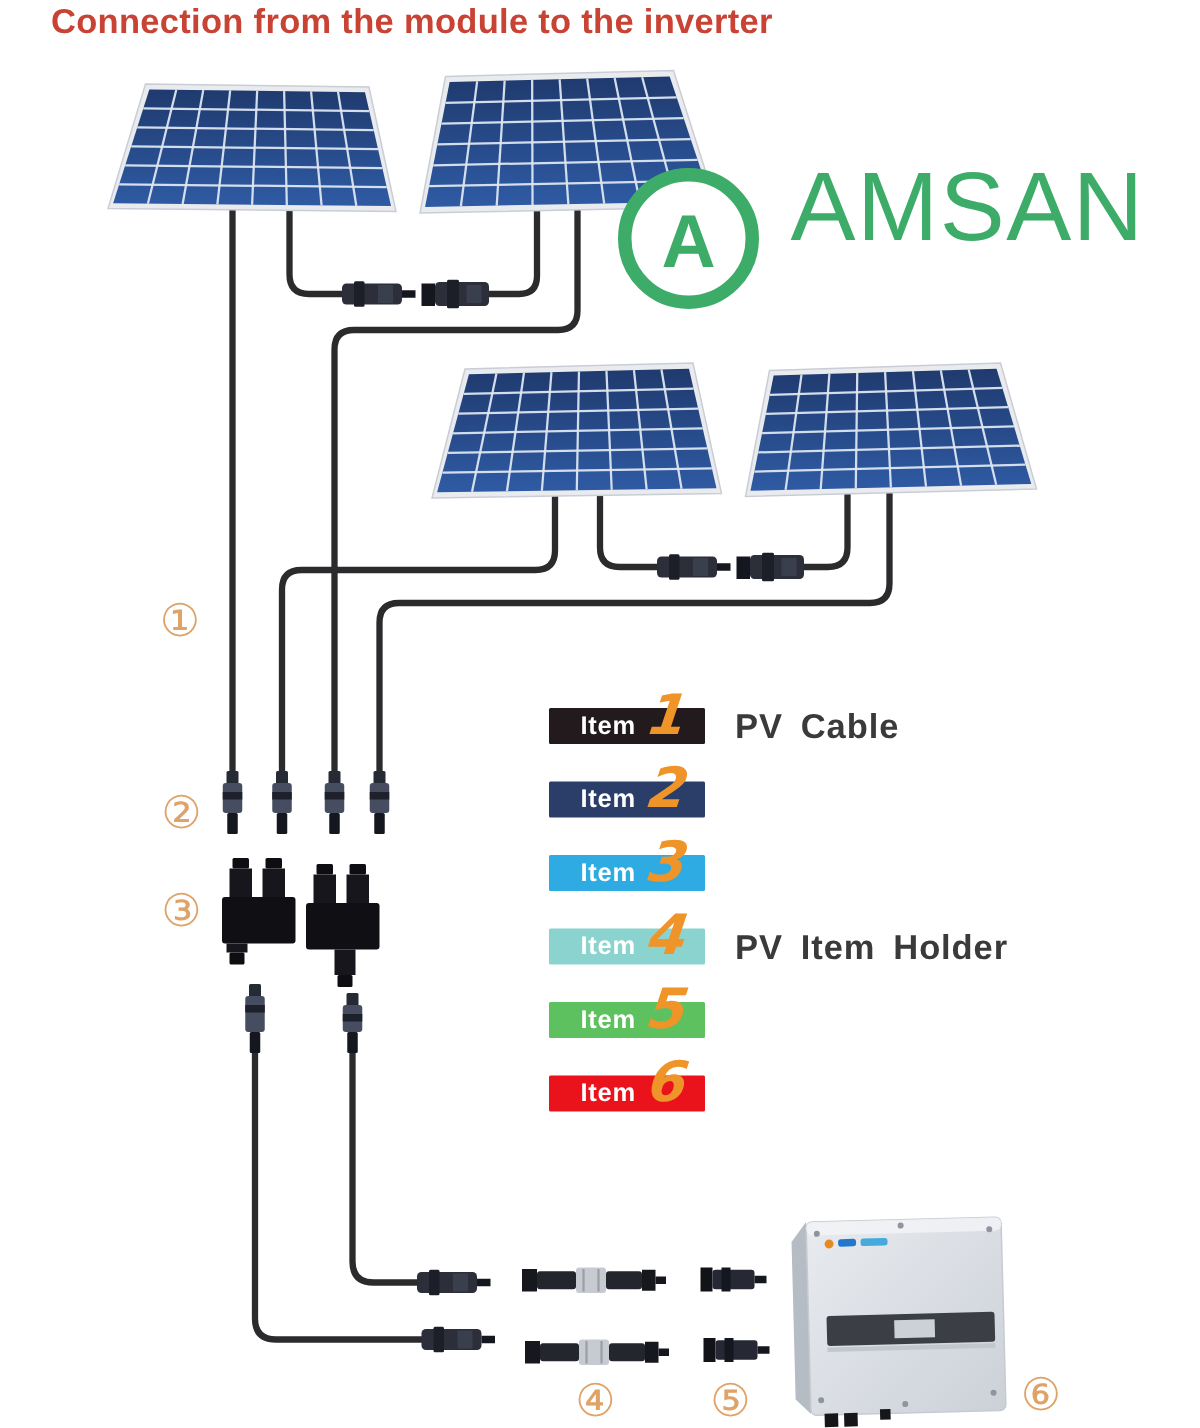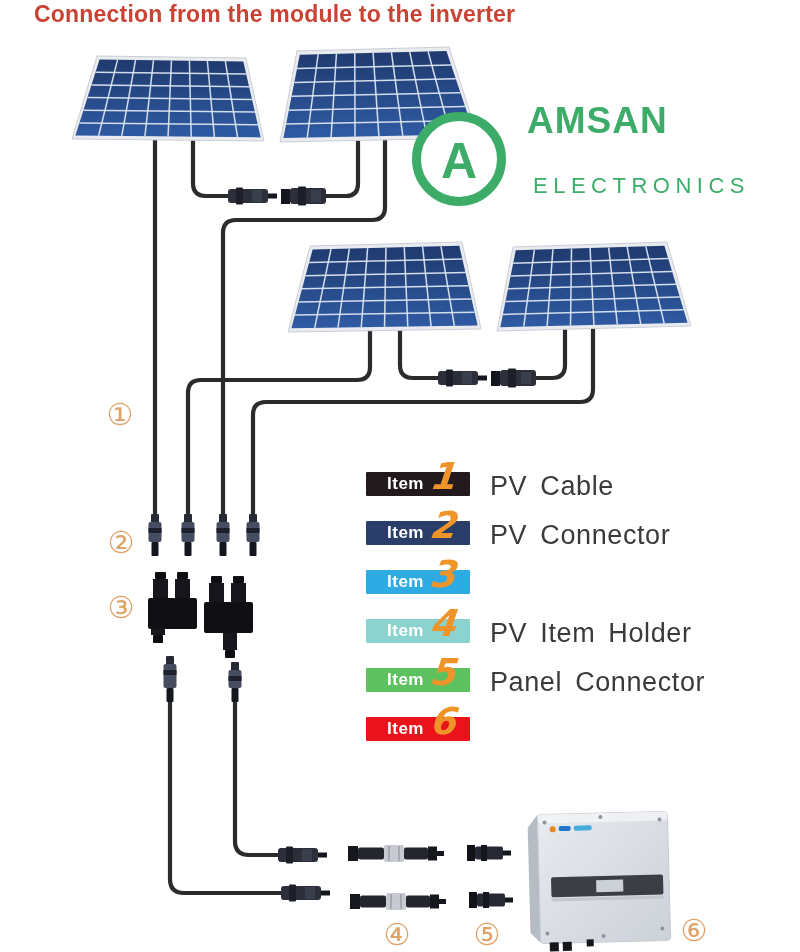--- a/index.html
+++ b/index.html
@@ -16,21 +16,21 @@
   .logo-mark{
     position:absolute;left:412px;top:112px;width:76px;height:76px;background:#ffffff;
     border:9px solid var(--c-brand-green,#3dac69);border-radius:50%;
     display:flex;align-items:center;justify-content:center;
   }
   .logo-mark span{
     font-size:50px;font-weight:800;color:var(--c-brand-green,#3dac69);
     line-height:1;transform:translateY(2px);
   }
   .brand{
-    position:absolute;left:527px;top:100px;font-size:37px;font-weight:700;
+    position:absolute;left:527px;top:100px;font-size:65px;font-weight:400;
     letter-spacing:1px;color:var(--c-brand-green,#3dac69);white-space:nowrap;
   }
   .brand-sub{
     position:absolute;left:533px;top:173px;font-size:22px;font-weight:500;
     letter-spacing:5.5px;color:var(--c-brand-green,#3dac69);white-space:nowrap;
   }
   
   .legend{position:absolute;left:366px;top:472px;width:420px;height:300px;}
   .lrow{position:absolute;left:0;width:420px;height:26px;}
   .bar{
@@ -41,21 +41,21 @@
     display:block;padding-left:21px;line-height:24px;font-size:17px;font-weight:700;
     color:#ffffff;letter-spacing:0.5px;
   }
   .num{
     position:absolute;left:56px;top:-17px;width:48px;text-align:center;
     font-size:37px;font-weight:700;font-style:italic;
     color:var(--c-legend-number,#ef9428);transform:skewX(-8deg);
     font-family:"DejaVu Sans",sans-serif;
   }
   .lname{
-    position:absolute;left:124px;top:-1px;font-size:27px;font-weight:400;
+    position:absolute;left:124px;top:-1px;font-size:23px;font-weight:700;
     color:var(--c-legend-label,#3a3a3a);letter-spacing:0.6px;word-spacing:5px;
     white-space:nowrap;
   }
   
   .callout{
     position:absolute;transform:translate(-50%,-50%);
     font-family:"DejaVu Sans","DejaVu Serif",sans-serif;
     font-size:30px;color:var(--c-callout,#dfa267);line-height:1;
   }
 </style>
@@ -308,56 +308,53 @@
       </g>
     </g>
   </svg>
 
   <div class="title">Connection from the module to the inverter</div>
 
   <div class="logo-mark">
     <span>A</span>
   </div>
   <div class="brand">AMSAN</div>
-  <div class="brand-sub">ELECTRONICS</div>
 
   <div class="legend">
     <div class="lrow" style="top:0px">
       <div class="bar" style="background-color: rgb(34, 26, 28);">
         <span class="bar-label">Item</span>
       </div>
       <span class="num">1</span>
       <span class="lname">PV Cable</span>
     </div>
     <div class="lrow" style="top:49px">
       <div class="bar" style="background-color: rgb(43, 62, 106);">
         <span class="bar-label">Item</span>
       </div>
       <span class="num">2</span>
-      <span class="lname">PV Connector</span>
     </div>
     <div class="lrow" style="top:98px">
       <div class="bar" style="background-color: rgb(47, 171, 227);">
         <span class="bar-label">Item</span>
       </div>
       <span class="num">3</span>
     </div>
     <div class="lrow" style="top:147px">
       <div class="bar" style="background-color: rgb(139, 211, 207);">
         <span class="bar-label">Item</span>
       </div>
       <span class="num">4</span>
       <span class="lname">PV Item Holder</span>
     </div>
     <div class="lrow" style="top:196px">
       <div class="bar" style="background-color: rgb(94, 193, 96);">
         <span class="bar-label">Item</span>
       </div>
       <span class="num">5</span>
-      <span class="lname">Panel Connector</span>
     </div>
     <div class="lrow" style="top:245px">
       <div class="bar" style="background-color: rgb(235, 19, 27);">
         <span class="bar-label">Item</span>
       </div>
       <span class="num">6</span>
     </div>
   </div>
 
   <span class="callout" style="left:120px;top:415px">①</span>

